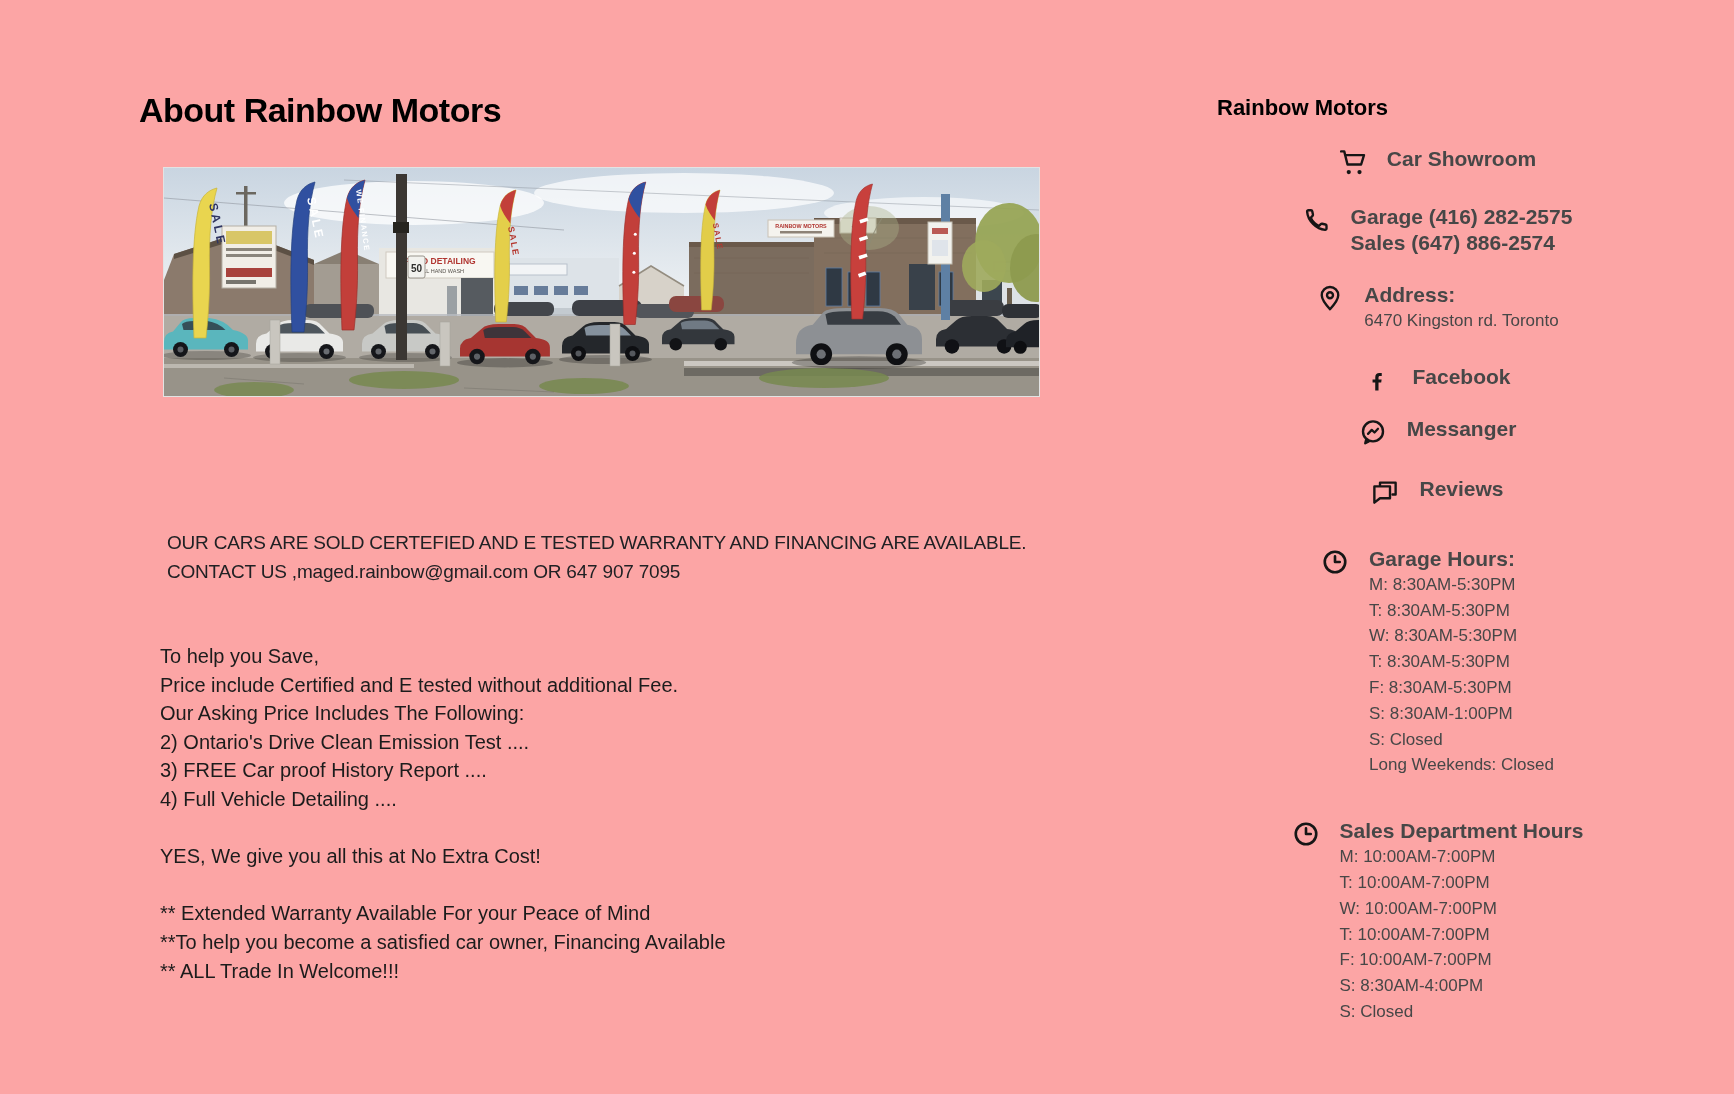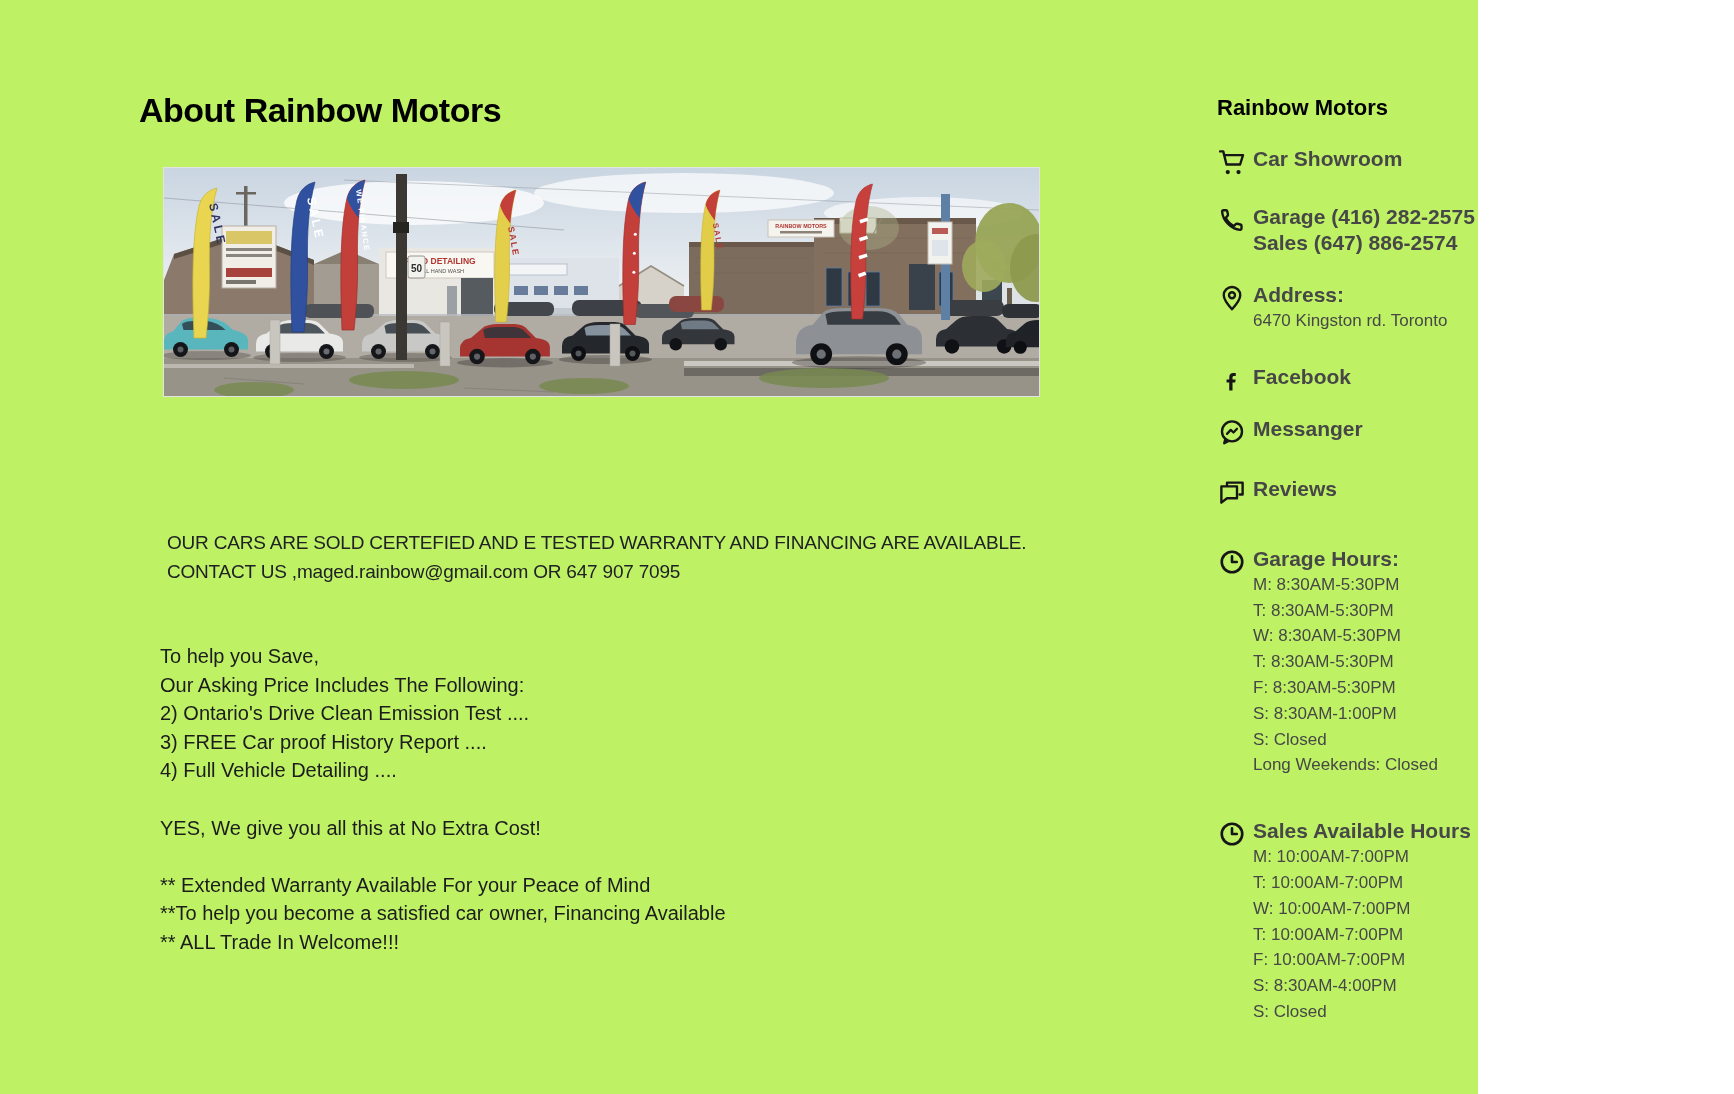--- a/index.html
+++ b/index.html
@@ -1,32 +1,32 @@
 <!DOCTYPE html>
 <html><head>
 <meta charset="utf-8">
 <style>
   html,body{margin:0;padding:0;background:#fff;}
-  .canvas{position:relative;width:1478px;height:1094px;background:#bef264;overflow:hidden;
+  .canvas{position:relative;width:1734px;height:1094px;background:#fca5a5;overflow:hidden;
           font-family:"Liberation Sans","DejaVu Sans",sans-serif;color:#1b1b1b;}
   
   .page-title{position:absolute;left:139px;top:68px;font-size:34px;font-weight:700;
               letter-spacing:-0.5px;color:#000;line-height:1.15;}
   .photo-frame{position:absolute;left:163px;top:167px;width:875px;height:228px;
                border:1px solid #e3e3e3;background:#dfe6ec;}
   .photo-frame svg{display:block;}
   .intro{position:absolute;left:167px;top:528px;width:940px;font-size:19px;line-height:29px;
          letter-spacing:-0.2px;color:#202124;}
   .bodytext{position:absolute;left:160px;top:642px;width:800px;font-size:20px;
             line-height:28.6px;color:#1c1c1c;}
   .bodytext .bline{min-height:28.6px;}
   
   .sidebar{position:absolute;left:1217px;top:94px;width:440px;color:#474747;}
   .sb-heading{font-size:22px;font-weight:700;color:#000;line-height:28px;margin:0 0 24px 0;}
-  .srow{display:flex;align-items:flex-start;gap:2px;}
+  .srow{display:flex;align-items:flex-start;gap:15px;justify-content:center;}
   .sicon{flex:0 0 34px;width:34px;height:32px;display:flex;align-items:center;justify-content:flex-start;color:#161616;}
   .sicon svg{display:block;}
   .slabel{font-size:21px;font-weight:700;line-height:26px;color:#474747;}
   .sline{font-size:17px;font-weight:400;line-height:25.8px;color:#474747;}
   .mb-showroom{margin-bottom:26px;}
   .mb-phone{margin-bottom:26px;}
   .mb-address{margin-bottom:30px;}
   .mb-fb{margin-bottom:20px;}
   .mb-msg{margin-bottom:28px;}
   .mb-rev{margin-bottom:38px;}
@@ -256,20 +256,21 @@
     </svg>
   </div>
 
   <div class="intro">
     <div>OUR CARS ARE SOLD CERTEFIED AND E TESTED WARRANTY AND FINANCING ARE AVAILABLE.</div>
     <div>CONTACT US ,maged.rainbow@gmail.com OR 647 907 7095</div>
   </div>
 
   <div class="bodytext">
     <div class="bline">To help you Save,</div>
+    <div class="bline">Price include Certified and E tested without additional Fee.</div>
     <div class="bline">Our Asking Price Includes The Following:</div>
     <div class="bline">2) Ontario's Drive Clean Emission Test ....</div>
     <div class="bline">3) FREE Car proof History Report ....</div>
     <div class="bline">4) Full Vehicle Detailing ....</div>
     <div class="bline"></div>
     <div class="bline">YES, We give you all this at No Extra Cost!</div>
     <div class="bline"></div>
     <div class="bline">** Extended Warranty Available For your Peace of Mind</div>
     <div class="bline">**To help you become a satisfied car owner, Financing Available</div>
     <div class="bline">** ALL Trade In Welcome!!!</div>
@@ -373,21 +374,21 @@
     </div>
 
     <div class="srow">
       <span class="sicon">
         <svg width="30" height="30" viewBox="0 0 24 24" fill="none" stroke="currentColor" stroke-width="2.1" stroke-linecap="round" stroke-linejoin="round">
           <circle cx="12" cy="12" r="8.2"></circle>
             <path d="M12 7.5 V12 H15.8"></path>
         </svg>
       </span>
       <div class="stext">
-        <div class="slabel">Sales Available Hours</div>
+        <div class="slabel">Sales Department Hours</div>
         <div class="sline">M: 10:00AM-7:00PM</div>
         <div class="sline">T: 10:00AM-7:00PM</div>
         <div class="sline">W: 10:00AM-7:00PM</div>
         <div class="sline">T: 10:00AM-7:00PM</div>
         <div class="sline">F: 10:00AM-7:00PM</div>
         <div class="sline">S: 8:30AM-4:00PM</div>
         <div class="sline">S: Closed</div>
       </div>
     </div>
   </div>

